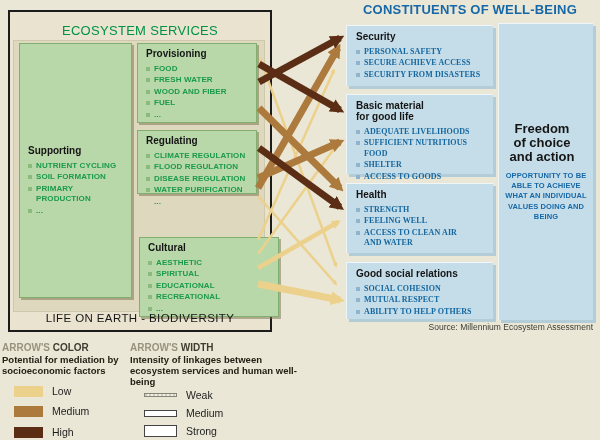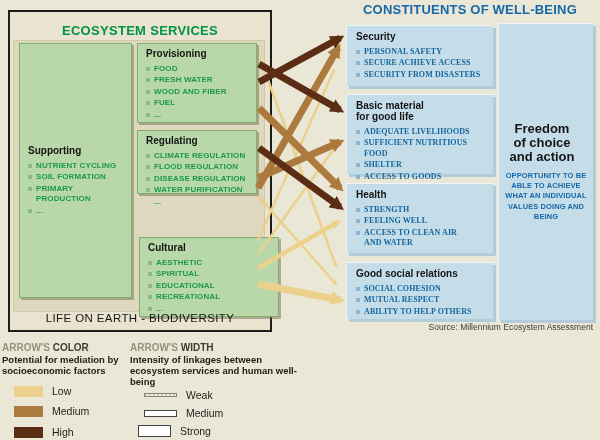--- a/index.html
+++ b/index.html
@@ -13,21 +13,21 @@
   .eco-panel{
     position:absolute;left:8px;top:10px;width:260px;height:318px;
     border:2px solid #1c1c1c;background:#e9e3cf;z-index:1;
   }
   .eco-inner{
     position:absolute;left:3px;top:28px;width:250px;height:270px;
     background:#ded8bf;border:1px solid #cfc9ac;
   }
   .eco-title{
     position:absolute;left:0;top:11px;width:100%;text-align:center;
-    font-size:13px;font-weight:bold;color:#009245;letter-spacing:.3px;
+    font-size:13px;font-weight:normal;color:#009245;letter-spacing:.3px;
   }
   .gbox{
     position:absolute;background:#b9d8a9;border:1px solid #82ae70;
     box-shadow:2px 2px 0 rgba(118,112,76,.5);
     padding:5px 8px;box-sizing:border-box;
   }
   .gbox h3, .bbox h3{
     margin:0 0 4px 0;font-size:10px;font-weight:bold;color:#151515;
     line-height:1.08;white-space:pre-line;
   }
@@ -328,19 +328,19 @@
       <div class="leg-desc" style="width:178px;">Intensity of linkages between ecosystem services and human well-being</div>
     </div>
     <div class="leg-row" style="left:130px;top:51px;">
       <span class="bar weak"></span>
       <span class="leg-lbl">Weak</span>
     </div>
     <div class="leg-row" style="left:130px;top:69px;">
       <span class="bar medium"></span>
       <span class="leg-lbl">Medium</span>
     </div>
-    <div class="leg-row" style="left:124px;top:87px;">
+    <div class="leg-row" style="left:130px;top:87px;">
       <span class="bar strong"></span>
       <span class="leg-lbl">Strong</span>
     </div>
   </div>
 
 </div>
 
 </body></html>

